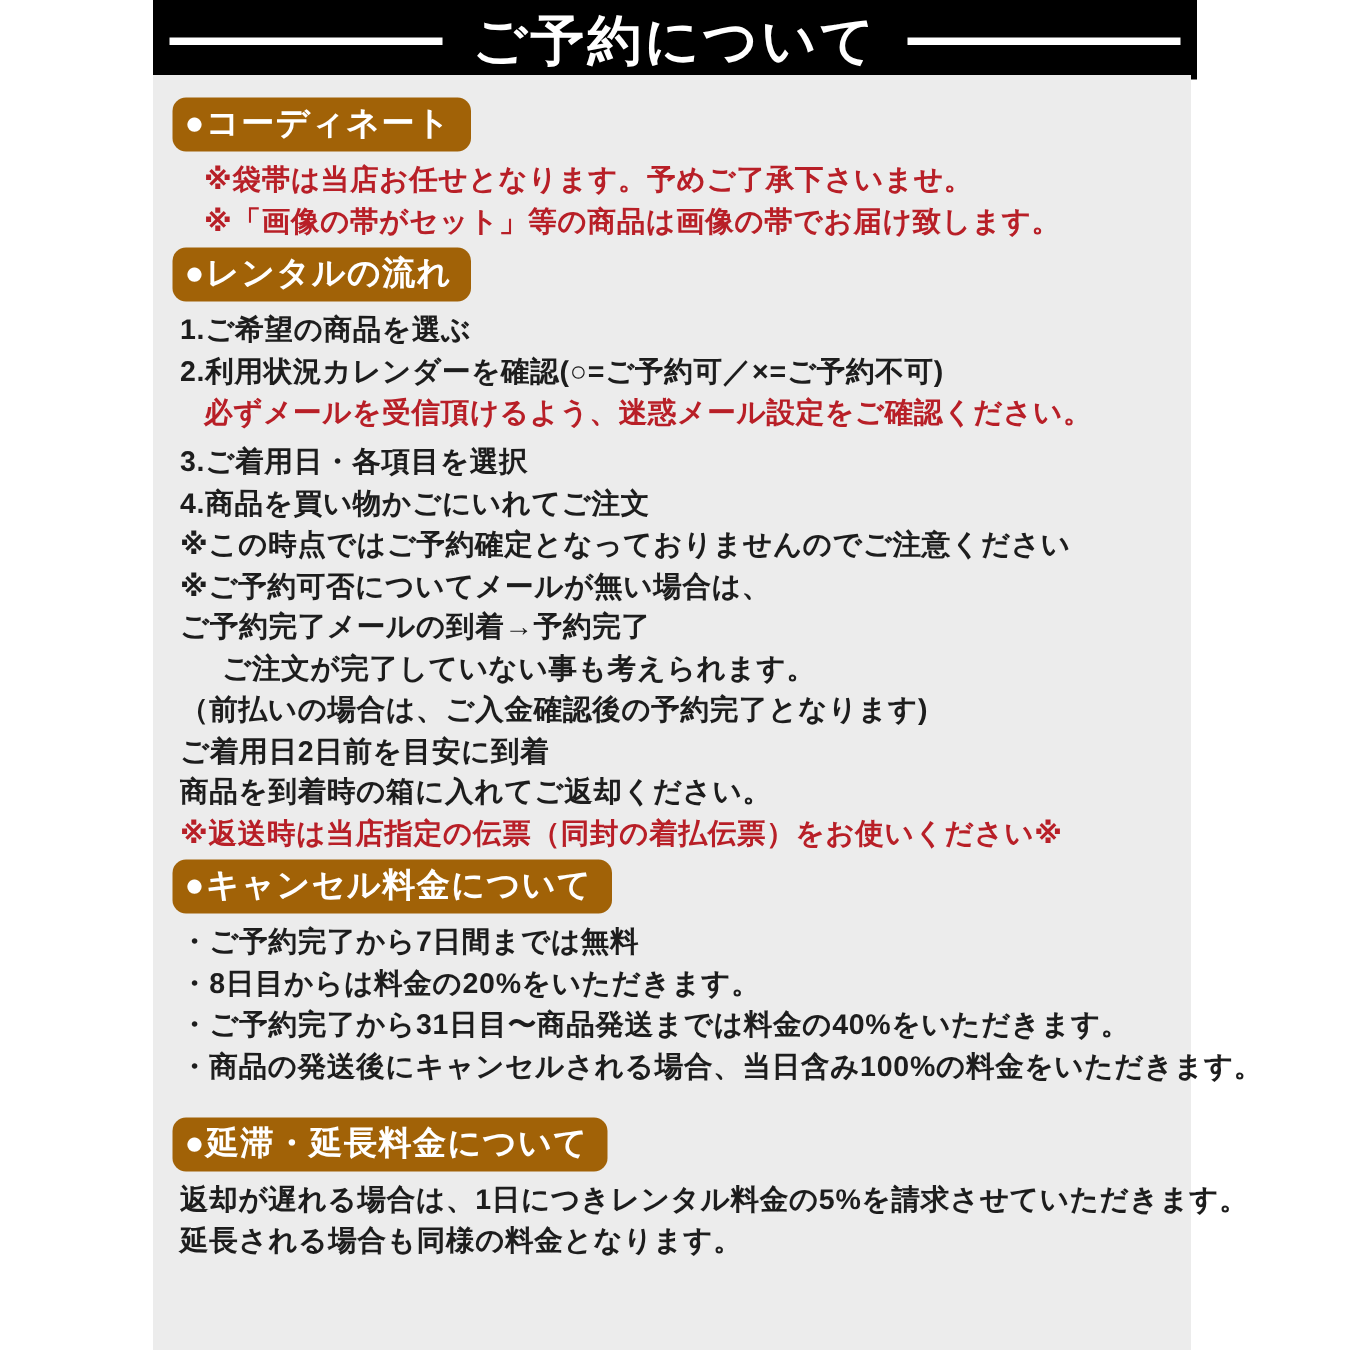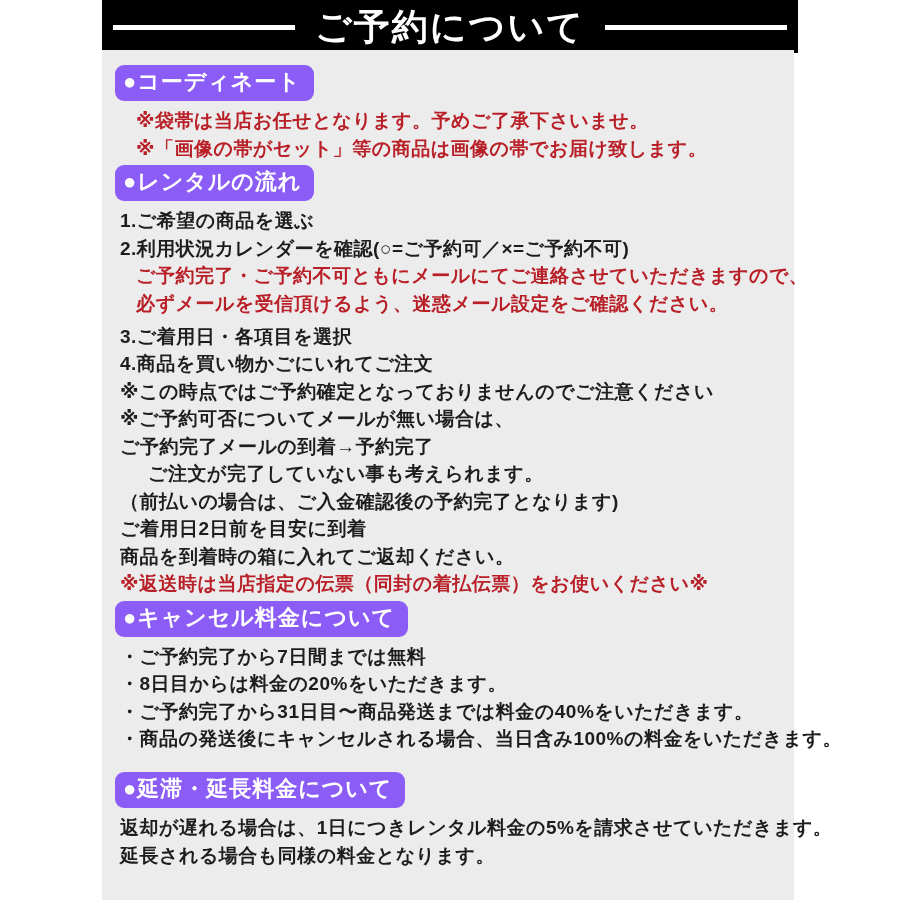--- a/index.html
+++ b/index.html
@@ -39,21 +39,21 @@
   
   .content {
     position: absolute; left: 102px; top: 50px;
     width: 692px; height: 850px;
     background: var(--panel);
     padding: 15px 0 0 13px;
   }
 
   .sec-header {
     display: inline-block;
-    background: #8b5cf6; color: #fff;
+    background: #a16207; color: #fff;
     font-size: 22px; font-weight: 700;
     line-height: 1;
     padding: 6px 13px 8px 8px;
     border-radius: 9px;
     margin: 0 0 9px 0;
     letter-spacing: 1px;
     white-space: nowrap;
   }
   .sec { margin: 0; }
   .sec.s1 { margin-top: 0px; }
@@ -90,21 +90,20 @@
     <section class="sec s1">
       <div class="sec-header">●コーディネート</div>
       <p class="line red ind1">※袋帯は当店お任せとなります。予めご了承下さいませ。</p>
       <p class="line red ind1">※「画像の帯がセット」等の商品は画像の帯でお届け致します。</p>
     </section>
 
     <section class="sec s2">
       <div class="sec-header">●レンタルの流れ</div>
       <p class="line">1.ご希望の商品を選ぶ</p>
       <p class="line">2.利用状況カレンダーを確認(○=ご予約可／×=ご予約不可)</p>
-      <p class="line red ind1">ご予約完了・ご予約不可ともにメールにてご連絡させていただきますので、</p>
       <p class="line red ind1">必ずメールを受信頂けるよう、迷惑メール設定をご確認ください。</p>
       <p class="line mt">3.ご着用日・各項目を選択</p>
       <p class="line">4.商品を買い物かごにいれてご注文</p>
       <p class="line">※この時点ではご予約確定となっておりませんのでご注意ください</p>
       <p class="line">※ご予約可否についてメールが無い場合は、</p>
       <p class="line">ご予約完了メールの到着→予約完了</p>
       <p class="line ind2">ご注文が完了していない事も考えられます。</p>
       <p class="line">（前払いの場合は、ご入金確認後の予約完了となります)</p>
       <p class="line">ご着用日2日前を目安に到着</p>
       <p class="line">商品を到着時の箱に入れてご返却ください。</p>

